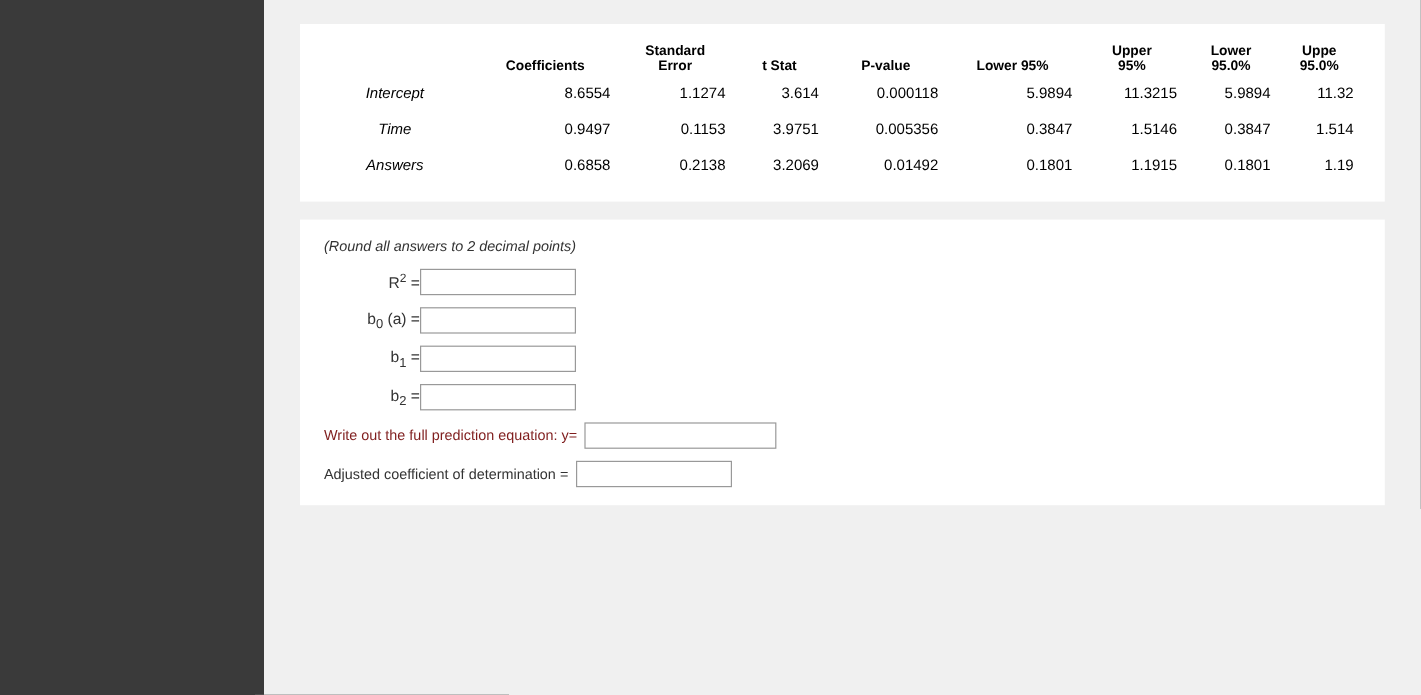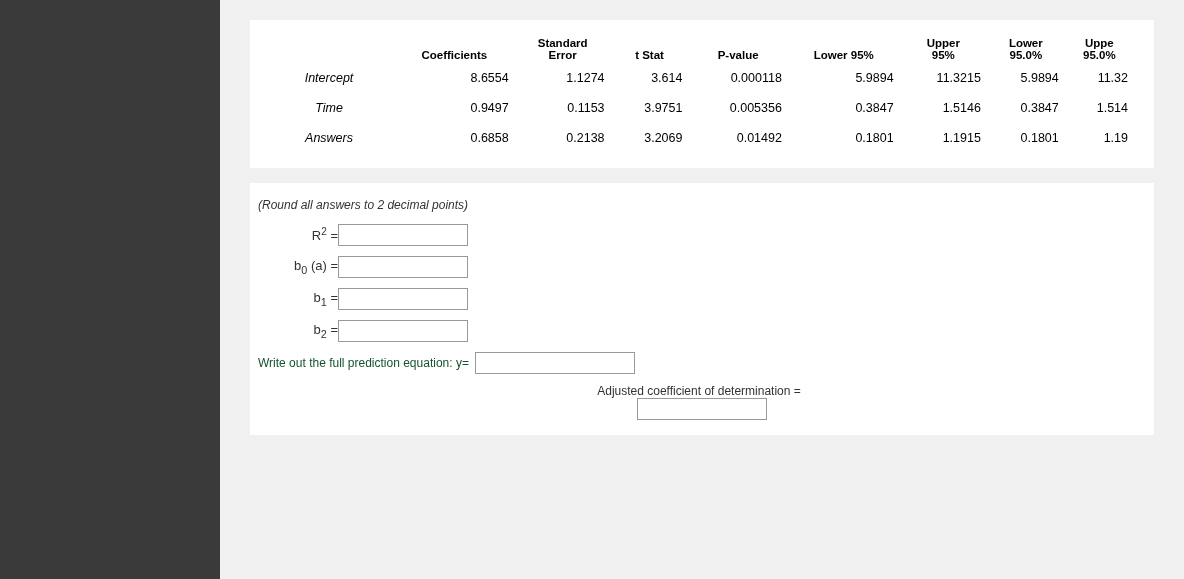--- a/index.html
+++ b/index.html
@@ -60,21 +60,21 @@
       font-style: italic;
       padding-left: 0;
     }
 
     .header-row th {
       border-bottom: none;
     }
 
     .form-section {
       background: white;
-      padding: 15px 8px;
+      padding: 15px 20px;
     }
 
     .round-note {
       font-size: 12px;
       font-style: italic;
       margin-bottom: 12px;
       color: #333;
     }
 
     .form-row {
@@ -105,38 +105,37 @@
 
     .full-eq-section {
       display: flex;
       align-items: center;
       margin-bottom: 10px;
       margin-top: 5px;
     }
 
     .full-eq-label {
       font-size: 12px;
-      color: #14532d;
+      color: #7f1d1d;
       margin-right: 6px;
     }
 
     .full-eq-input {
       border: 1px solid #999;
       background: white;
       width: 160px;
       height: 22px;
       font-size: 13px;
       padding: 2px 4px;
     }
 
     .adj-coef-section {
       display: flex;
       align-items: center;
       margin-top: 8px;
-      flex-direction: column;
     }
 
     .adj-coef-label {
       font-size: 12px;
       color: #333;
       margin-right: 6px;
     }
 
     .adj-coef-input {
       border: 1px solid #999;

